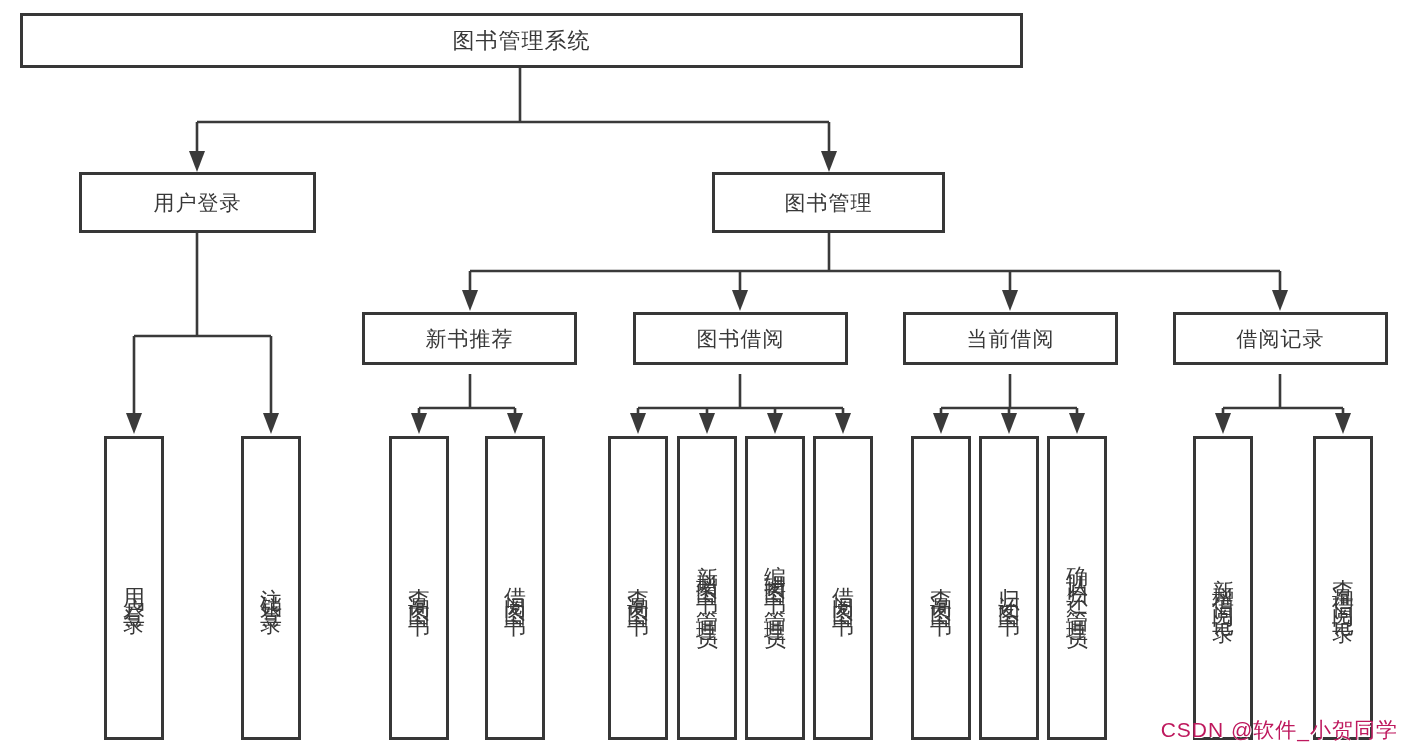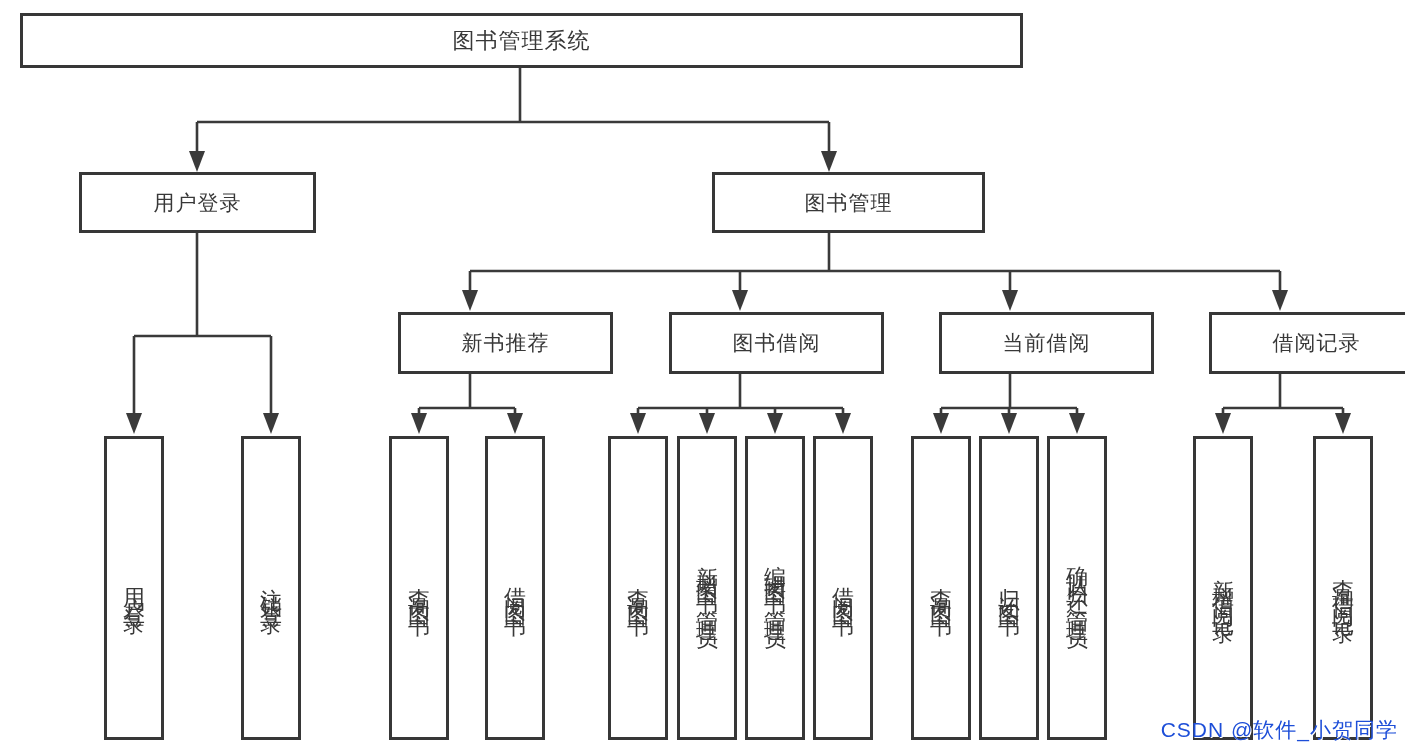--- a/index.html
+++ b/index.html
@@ -35,23 +35,23 @@
 
   .node.root {
     left: 20px; top: 13px;
     width: 1003px; height: 55px;
     font-size: 22px;
     letter-spacing: 1px;
   }
 
   .node.lvl2 { top: 172px; height: 61px; font-size: 21px; letter-spacing: 1px; }
   .node.lvl2.a { left: 79px;  width: 237px; }
-  .node.lvl2.b { left: 712px; width: 273px; }
-
-  .node.lvl3 { top: 312px; height: 62px; width: 215px; font-size: 21px; letter-spacing: 1px; margin-left: 36px; }
+  .node.lvl2.b { left: 712px; width: 233px; }
+
+  .node.lvl3 { top: 312px; height: 53px; width: 215px; font-size: 21px; letter-spacing: 1px; }
   .node.lvl3.c1 { left: 362px; }
   .node.lvl3.c2 { left: 633px; }
   .node.lvl3.c3 { left: 903px; }
   .node.lvl3.c4 { left: 1173px; }
 
   .node.leaf {
     top: 436px;
     width: 60px; height: 304px;
   }
   .leaf .vtext {
@@ -62,21 +62,21 @@
     letter-spacing: 9px;
     color: #383838;
     white-space: nowrap;
   }
 
   .watermark {
     position: absolute;
     right: 7px;
     bottom: 3px;
     font-size: 21px;
-    color: #1d4ed8;
+    color: #be185d;
     text-shadow: 1px 1px 0 #ffffff;
     z-index: 10;
     letter-spacing: 1px;
   }
 </style>
 </head>
 <body>
 
 <div class="canvas">
 

